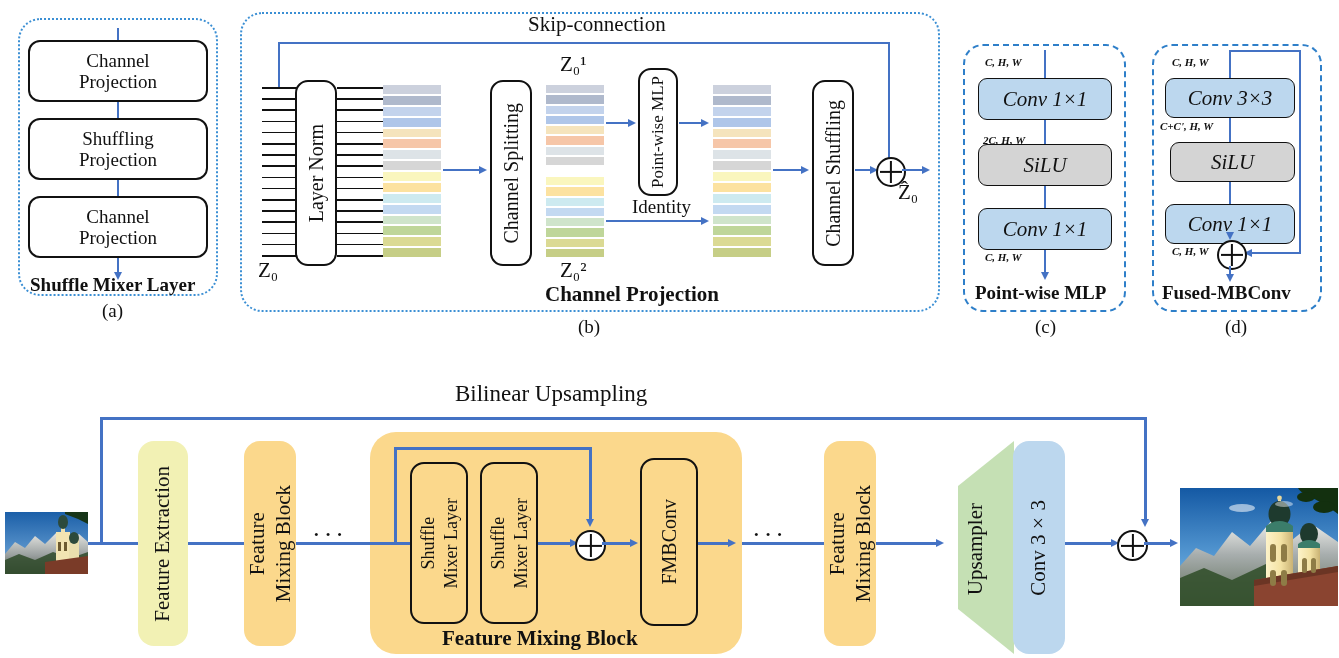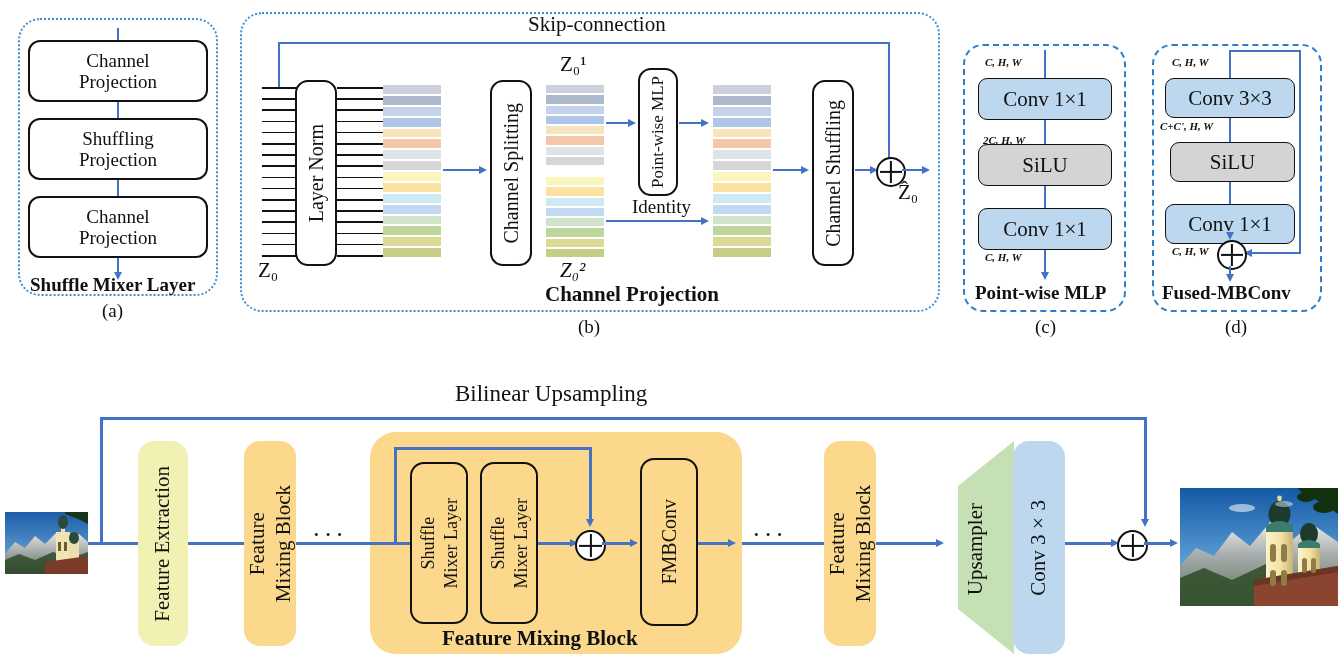--- a/index.html
+++ b/index.html
@@ -11,21 +11,21 @@
   .dashpanel{position:absolute;border:2px dashed #2E7FC9;border-radius:20px;box-sizing:border-box;}
   
   .rbox{position:absolute;box-sizing:border-box;border:2.2px solid #111;border-radius:12px;
         background:#fff;display:flex;align-items:center;justify-content:center;text-align:center;
         line-height:1.12;}
   .vbox{position:absolute;box-sizing:border-box;border:2.2px solid #111;border-radius:13px;
         background:#fff;display:flex;align-items:center;justify-content:center;}
   .vtext{writing-mode:vertical-rl;transform:rotate(180deg);white-space:nowrap;text-align:center;line-height:1.1;}
   
   .cbox{position:absolute;box-sizing:border-box;border:1.6px solid #111;border-radius:9px;
-        display:flex;align-items:center;justify-content:center;white-space:nowrap;}
+        display:flex;align-items:center;justify-content:center;white-space:nowrap;font-style:italic;}
   .blue{background:#BCD7EE;}
   .grey{background:#D4D4D4;}
   
   .bl{position:absolute;background:#4472C4;}      
   .kl{position:absolute;background:#111;}         
   .ar{position:absolute;width:0;height:0;}
   .ar-r{border-top:4.5px solid transparent;border-bottom:4.5px solid transparent;border-left:8px solid #4472C4;}
   .ar-d{border-left:4.5px solid transparent;border-right:4.5px solid transparent;border-top:8px solid #4472C4;}
   .ar-l{border-top:4.5px solid transparent;border-bottom:4.5px solid transparent;border-right:8px solid #4472C4;}
   
@@ -170,21 +170,21 @@
 <div class="stripes" id="st2b" style="left:546px;top:177px;width:58px;height:80px;">
     <i style="background: rgb(250, 246, 190); flex: 1 1 0%; margin-bottom: 2px;"></i>
     <i style="background: rgb(252, 226, 160); flex: 1 1 0%; margin-bottom: 2px;"></i>
     <i style="background: rgb(205, 234, 240); flex: 1 1 0%; margin-bottom: 2px;"></i>
     <i style="background: rgb(195, 217, 241); flex: 1 1 0%; margin-bottom: 2px;"></i>
     <i style="background: rgb(207, 228, 203); flex: 1 1 0%; margin-bottom: 2px;"></i>
     <i style="background: rgb(191, 214, 154); flex: 1 1 0%; margin-bottom: 2px;"></i>
     <i style="background: rgb(219, 218, 148); flex: 1 1 0%; margin-bottom: 2px;"></i>
     <i style="background: rgb(198, 206, 134); flex: 1 1 0%;"></i>
   </div>
-<div class="lbl" style="left:560px;top:258px;font-size:21px;font-style:italic;">Z₀²</div>
+<div class="lbl" style="left:560px;top:258px;font-size:21px;">Z₀²</div>
 
 <div class="bl" style="left:606px;top:122px;width:24px;height:2px;"></div>
 <div class="ar ar-r" style="left:628px;top:118.5px;"></div>
 
 <div class="vbox" style="left:638px;top:68px;width:40px;height:128px;">
   <div class="vtext" style="font-size:17px;">Point-wise MLP</div>
 </div>
 
 <div class="bl" style="left:679px;top:122px;width:24px;height:2px;"></div>
 <div class="ar ar-r" style="left:701px;top:118.5px;"></div>

